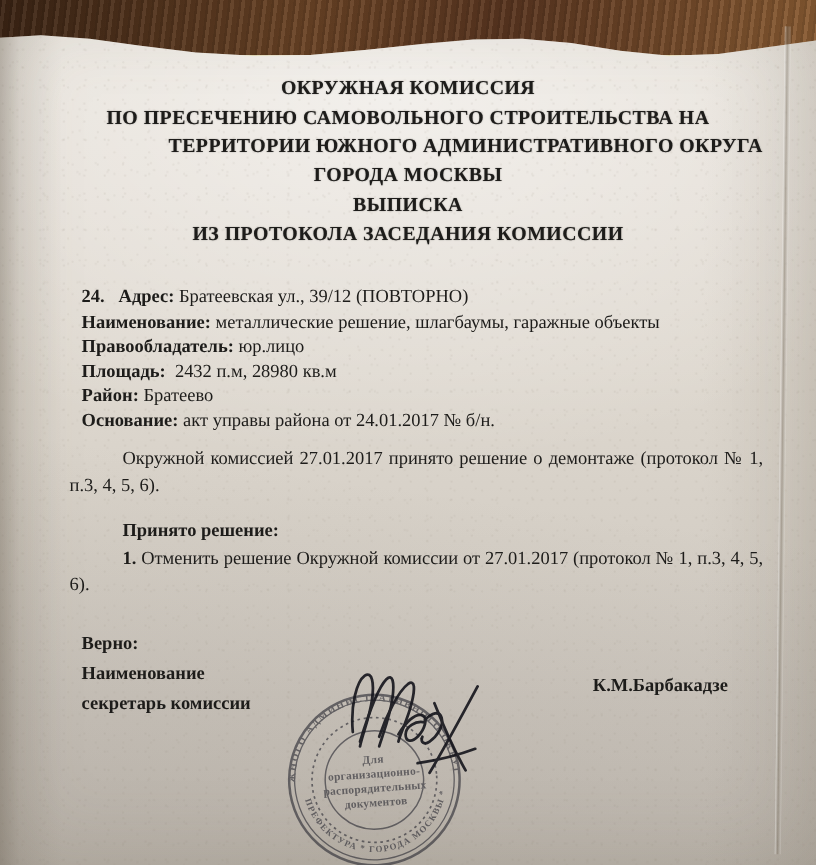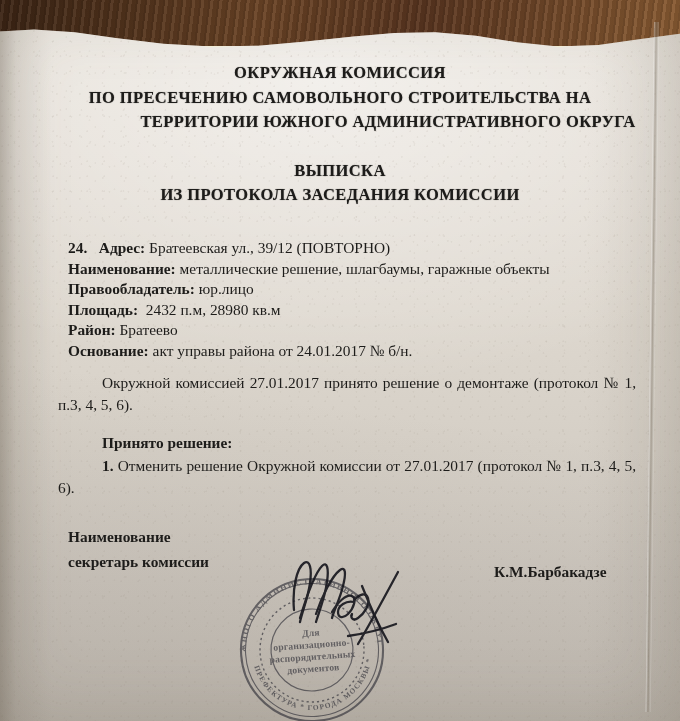--- a/index.html
+++ b/index.html
@@ -206,20 +206,21 @@
     <div class="shading"></div>
   </div>
 
   <div class="crease"></div>
 
   <div class="content">
 
     <div class="head h1">ОКРУЖНАЯ КОМИССИЯ</div>
     <div class="head h2">ПО ПРЕСЕЧЕНИЮ САМОВОЛЬНОГО СТРОИТЕЛЬСТВА НА</div>
     <div class="head h3">ТЕРРИТОРИИ ЮЖНОГО АДМИНИСТРАТИВНОГО ОКРУГА</div>
+    <div class="head h4">ГОРОДА МОСКВЫ</div>
     <div class="head h5">ВЫПИСКА</div>
     <div class="head h6">ИЗ ПРОТОКОЛА ЗАСЕДАНИЯ КОМИССИИ</div>
 
     <div class="fields">
       <div class="row">
         <span class="lbl">24.</span>
         &nbsp;
         <span class="lbl">Адрес:</span>
         <span class="val">Братеевская ул., 39/12 (ПОВТОРНО)</span>
       </div>
@@ -247,20 +248,21 @@
 
     <div class="para para-1">Окружной комиссией 27.01.2017 принято решение о демонтаже (протокол № 1, п.3, 4, 5, 6).</div>
 
     <div class="para-head">Принято решение:</div>
 
     <div class="para para-2"><b>1.</b>
       <span>Отменить решение Окружной комиссии от 27.01.2017 (протокол № 1, п.3, 4, 5, 6).</span>
     </div>
 
     <div class="sign">
+      <div>Верно:</div>
       <div>Наименование</div>
       <div>секретарь комиссии</div>
     </div>
 
     <div class="signer">К.М.Барбакадзе</div>
 
     <div class="stamp">
       <svg viewBox="0 0 176 176" xmlns="http://www.w3.org/2000/svg">
         <defs>
           <path id="ringTop" d="M 88,88 m -66,0 a 66,66 0 1,1 132,0" fill="none"></path>

